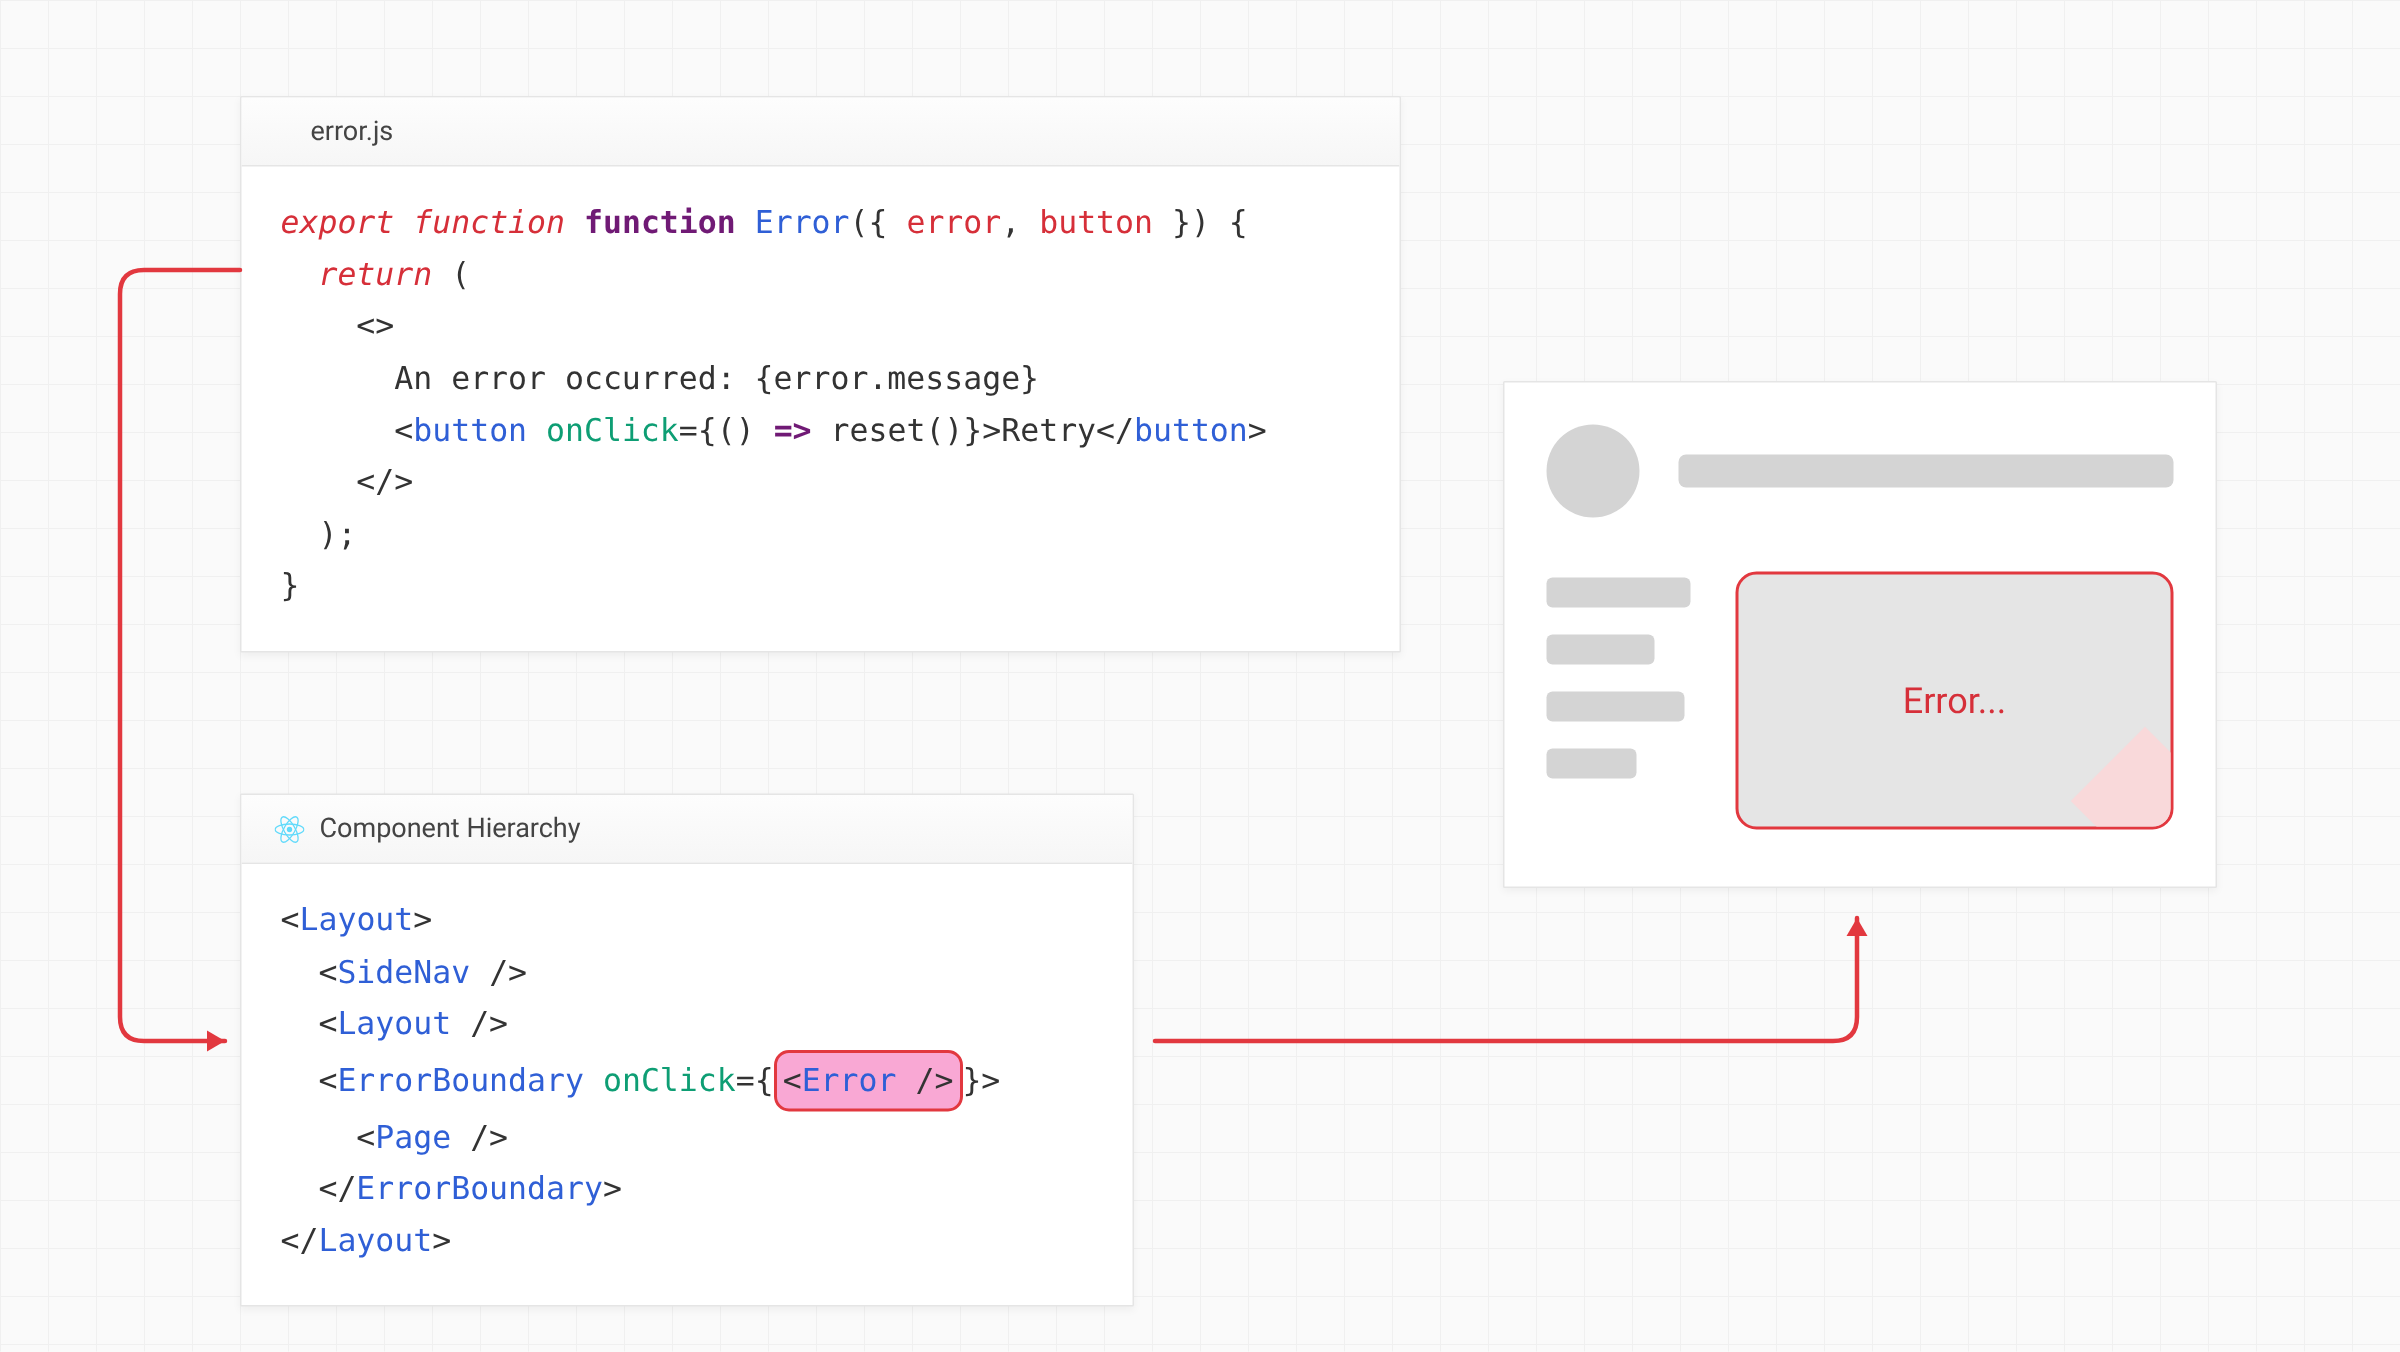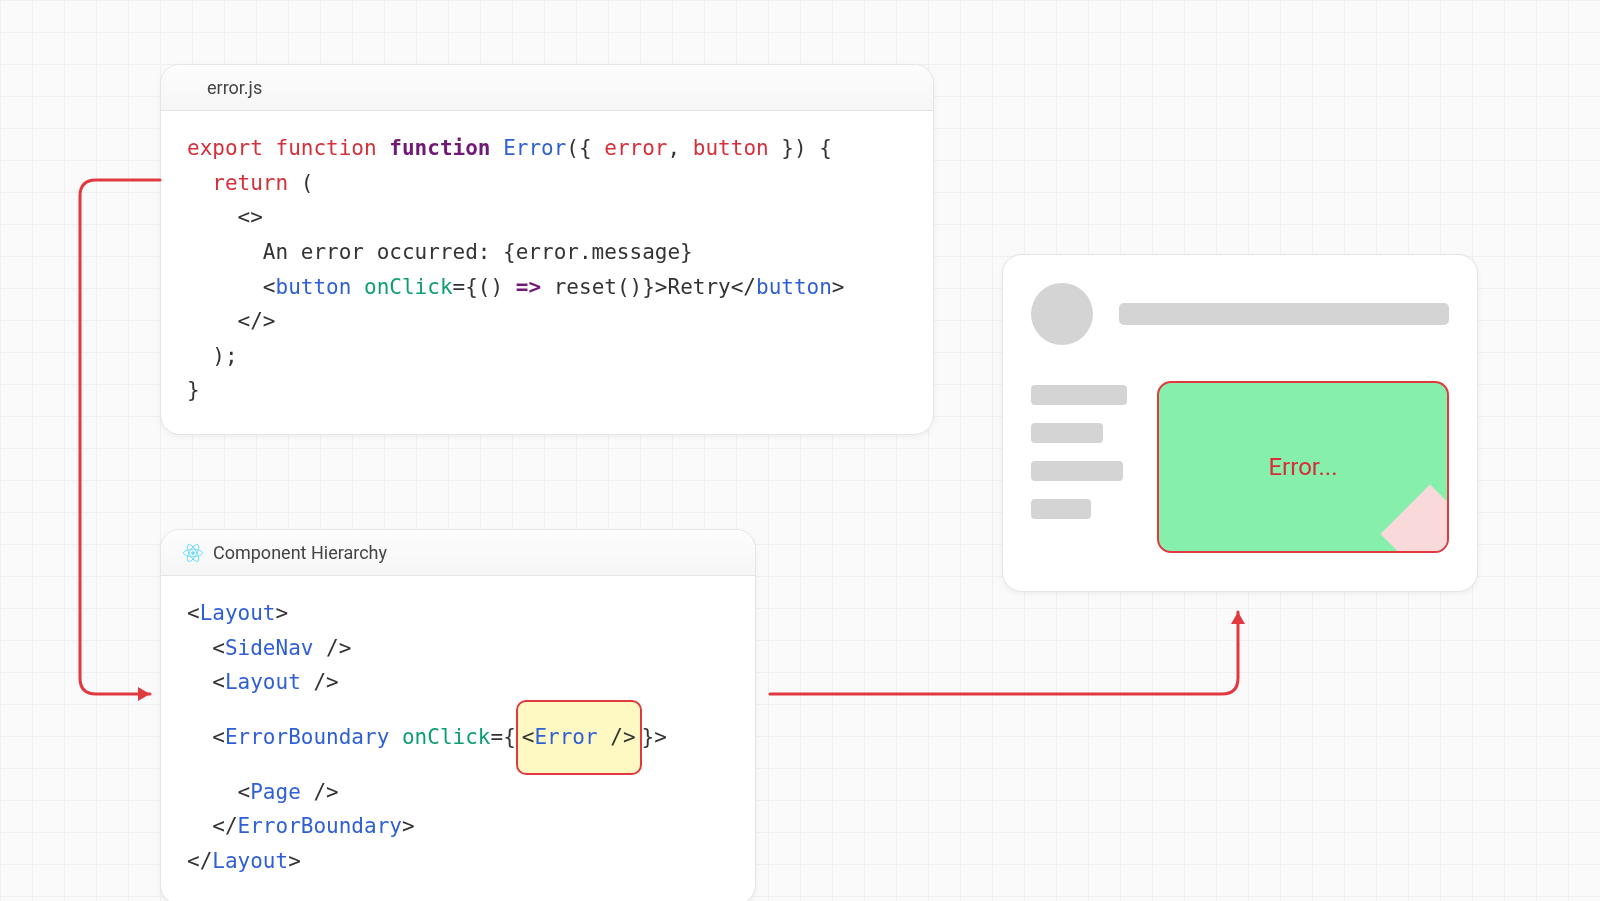--- a/index.html
+++ b/index.html
@@ -14,21 +14,21 @@
     font-family: -apple-system, BlinkMacSystemFont, "Segoe UI", Roboto, sans-serif;
     position: relative;
     overflow: hidden;
   }
 
   
   .card {
     position: absolute;
     background: #fff;
     border: 1px solid #e5e5e5;
-    border-radius: 20px;
+    border-radius: 1px;
     box-shadow: 0 2px 6px rgba(0,0,0,0.05);
     overflow: hidden;
   }
   .card-header {
     background: linear-gradient(#fdfdfd, #f6f6f6);
     border-bottom: 1px solid #e5e5e5;
     padding: 12px 22px;
     font-size: 18px;
     color: #444;
     display: flex;
@@ -49,51 +49,51 @@
 
   #card-hierarchy { top: 529px; left: 160px; width: 596px; }
 
   
   .react-icon {
     width: 20px; height: 20px; display: inline-block; position: relative;
   }
   .react-icon svg { width: 20px; height: 20px; }
 
   
-  .tok-kw { color: #D62F39; }          
+  .tok-kw { color: #D62F39; font-style: italic; }          
   .tok-fn { color: #701a75; font-weight: bold; }          
   .tok-comp { color: #2F5FD6; }        
   .tok-attr { color: #0E9E74; text-align: center; }        
   .tok-param { color: #D62F39; }
 
   .hl {
-    background: #fef9c3;
+    background: #f9a8d4;
     border: 2.5px solid #E2383F;
     border-radius: 10px;
-    padding: 18px 4px;
+    padding: 1px 4px;
     display: inline-block;
     text-align: right;
   }
 
   
   #card-ui { top: 254px; left: 1002px; width: 476px; height: 338px; padding: 28px; }
   .ui-top { display: flex; align-items: center; gap: 26px; margin-bottom: 36px; }
   .ui-avatar { width: 62px; height: 62px; border-radius: 50%; background: #d4d4d4; }
   .ui-title-bar { flex: 1; height: 22px; background: #d4d4d4; border-radius: 5px; }
   .ui-body { display: flex; gap: 30px; }
   .ui-side { display: flex; flex-direction: column; gap: 18px; padding-top: 4px; }
   .ui-side div { height: 20px; background: #d4d4d4; border-radius: 4px; }
   .ui-side div:nth-child(1){ width: 96px; }
   .ui-side div:nth-child(2){ width: 72px; }
   .ui-side div:nth-child(3){ width: 92px; }
   .ui-side div:nth-child(4){ width: 60px; }
   .ui-error {
     flex: 1;
     height: 172px;
-    background: #86efac;
+    background: #e5e5e5;
     border: 2.5px solid #E2383F;
     border-radius: 14px;
     display: flex;
     align-items: center;
     justify-content: center;
     color: #D62F39;
     font-size: 24px;
     position: relative;
     overflow: hidden;
   }

